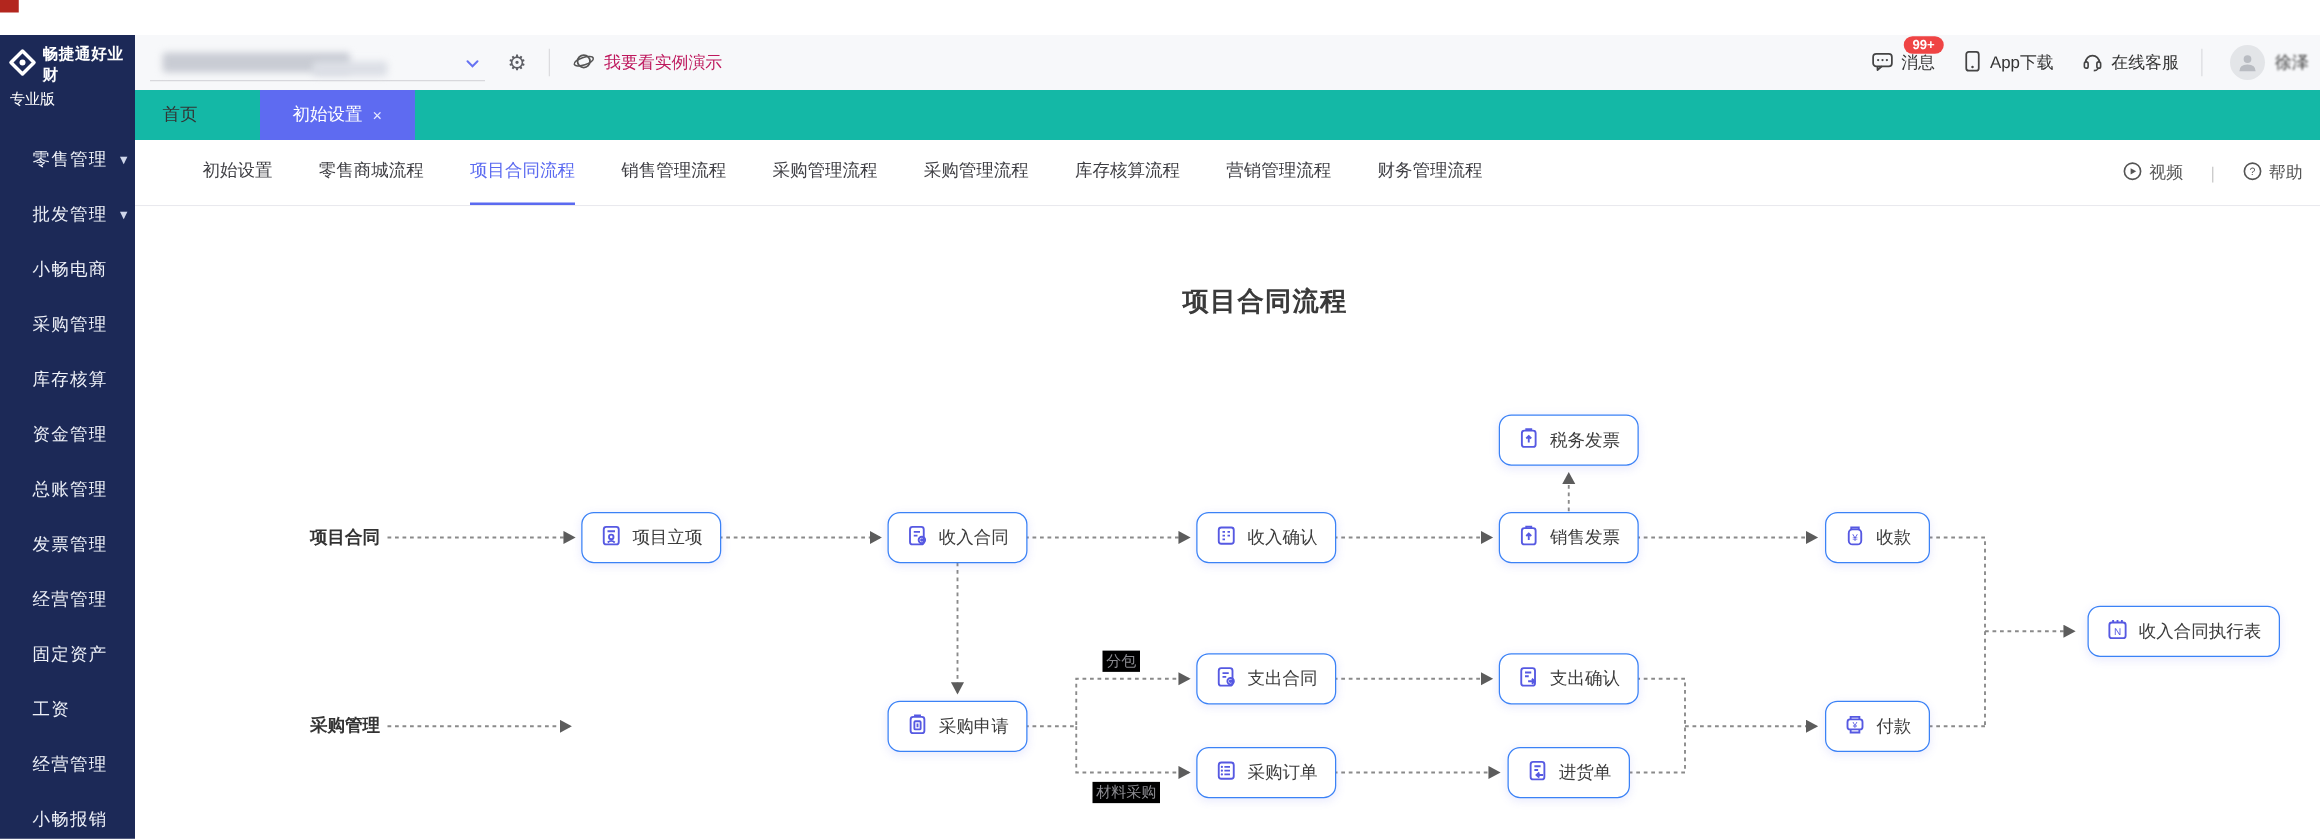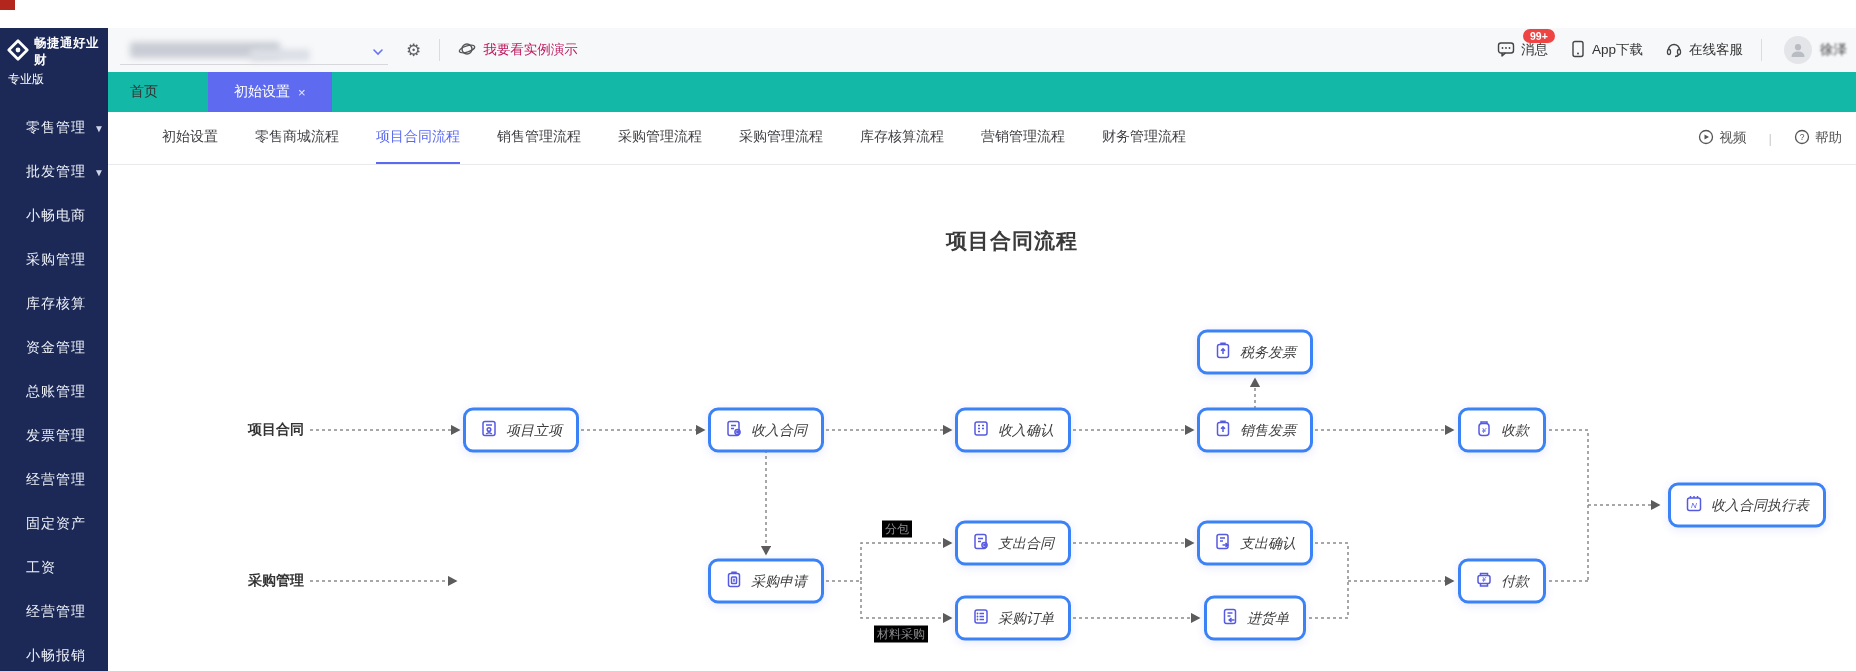--- a/index.html
+++ b/index.html
@@ -55,23 +55,23 @@
   .subtab.active { color:#5b6af0; border-bottom-color:#5b6af0; }
   .subtab-tools { margin-left:auto; display:flex; align-items:center; gap:22px; color:#555; font-size:13.5px; white-space:nowrap; }
   .tool { display:flex; align-items:center; gap:5px; cursor:pointer; }
   .tooldiv { color:#ccc; }
 
   
   .flow { position:absolute; left:108px; top:165px; width:1748px; height:506px; background:#fff; }
   .flow-title { position:absolute; left:904px; top:62px; transform:translateX(-50%); font-size:21px;
     font-weight:600; color:#3a3a3a; letter-spacing:1px; }
   .edges { position:absolute; left:0; top:0; width:1748px; height:506px; }
-  .node { position:absolute; transform:translate(-50%,-50%); background:#fff; border:3px solid #3b82f6;
+  .node { position:absolute; transform:translate(-50%,-50%); background:#fff; border:1px solid #3b82f6;
     border-radius:10px; box-shadow:0 2px 8px rgba(100,108,240,0.14); padding:9px 14px;
-    display:flex; align-items:center; gap:8px; font-size:14px; color:#3c3c3c; cursor:pointer; white-space:nowrap;font-style:italic; }
+    display:flex; align-items:center; gap:8px; font-size:14px; color:#3c3c3c; cursor:pointer; white-space:nowrap; }
   .node svg { flex:0 0 auto; }
   .rowlabel { position:absolute; transform:translate(-50%,-50%); font-size:14px; font-weight:600; color:#333; }
   .edgelabel { position:absolute; transform:translate(-50%,-50%); font-size:12px; color:#8b8b90; background:#000000; padding:0 3px; }
 </style>
 </head>
 <body>
 
 <div class="topstrip">
   <div class="recdot"></div>
 </div>

